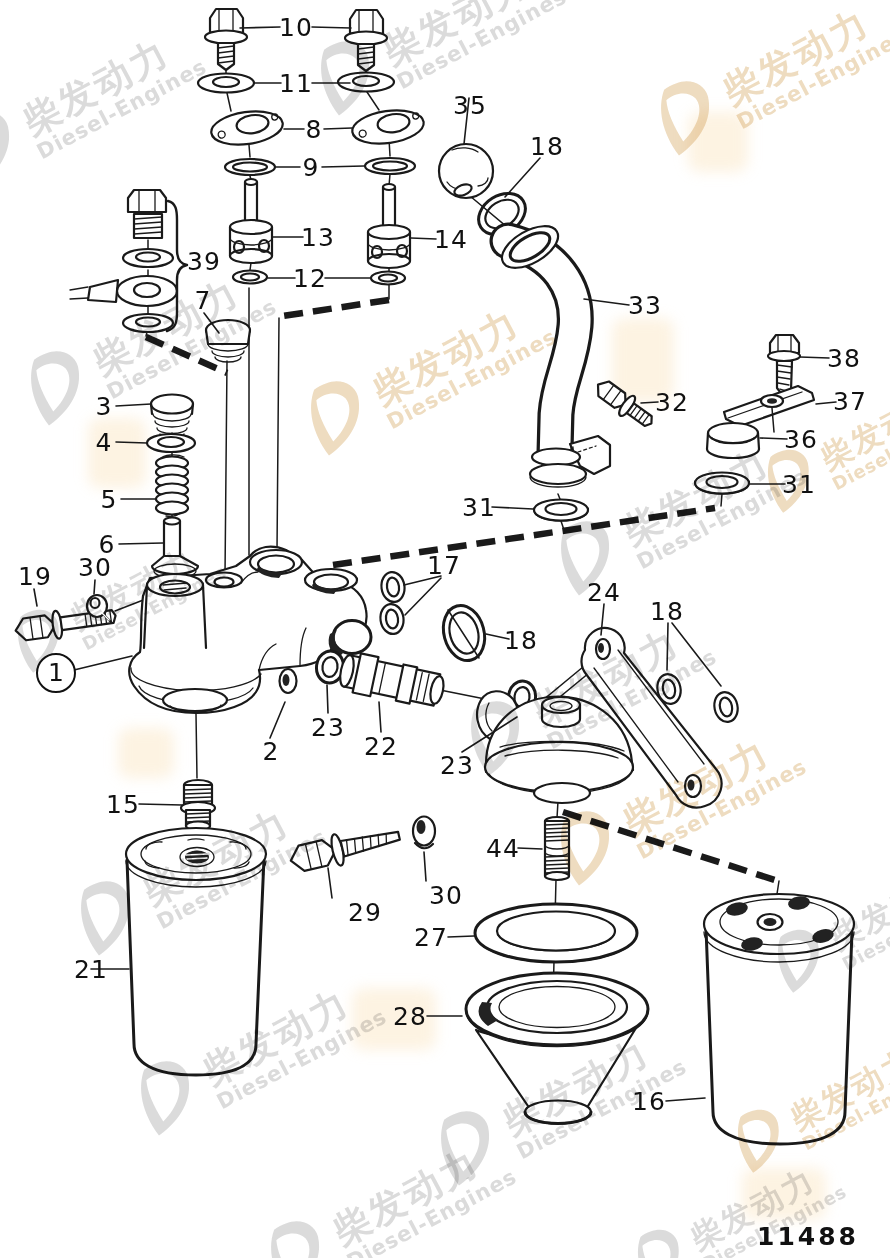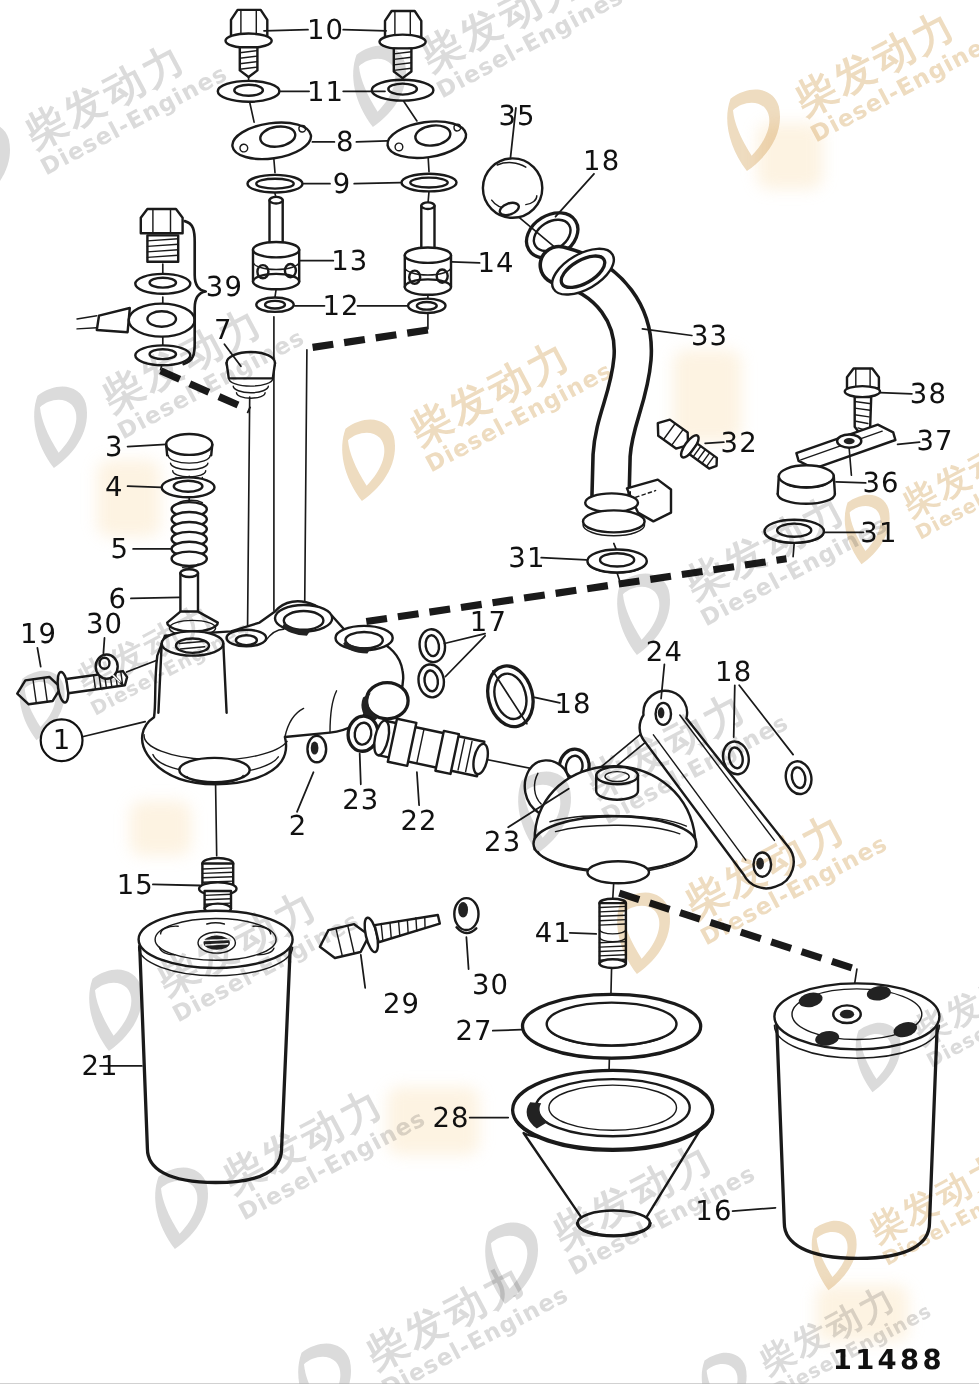--- a/index.html
+++ b/index.html
@@ -660,19 +660,19 @@
   <div class="callout" style="left:521px;top:640px;">18</div>
   <div class="callout" style="left:381px;top:746px;">22</div>
   <div class="callout" style="left:328px;top:727px;">23</div>
   <div class="callout" style="left:457px;top:765px;">23</div>
   <div class="callout" style="left:604px;top:592px;">24</div>
   <div class="callout" style="left:667px;top:611px;">18</div>
   <div class="callout" style="left:123px;top:804px;">15</div>
   <div class="callout" style="left:74px;top:969px;margin-left:17px;">21</div>
   <div class="callout" style="left:333px;top:912px;margin-left:32px;">29</div>
   <div class="callout" style="left:446px;top:895px;">30</div>
-  <div class="callout" style="left:503px;top:848px;">41</div>
+  <div class="callout" style="left:503px;top:848px;">44</div>
   <div class="callout" style="left:431px;top:937px;">27</div>
   <div class="callout" style="left:410px;top:1016px;">28</div>
   <div class="callout" style="left:649px;top:1101px;">16</div>
 
   <div class="dwgno" style="left:808px;top:1236px;">11488</div>
 </div>
 
 </body></html>

